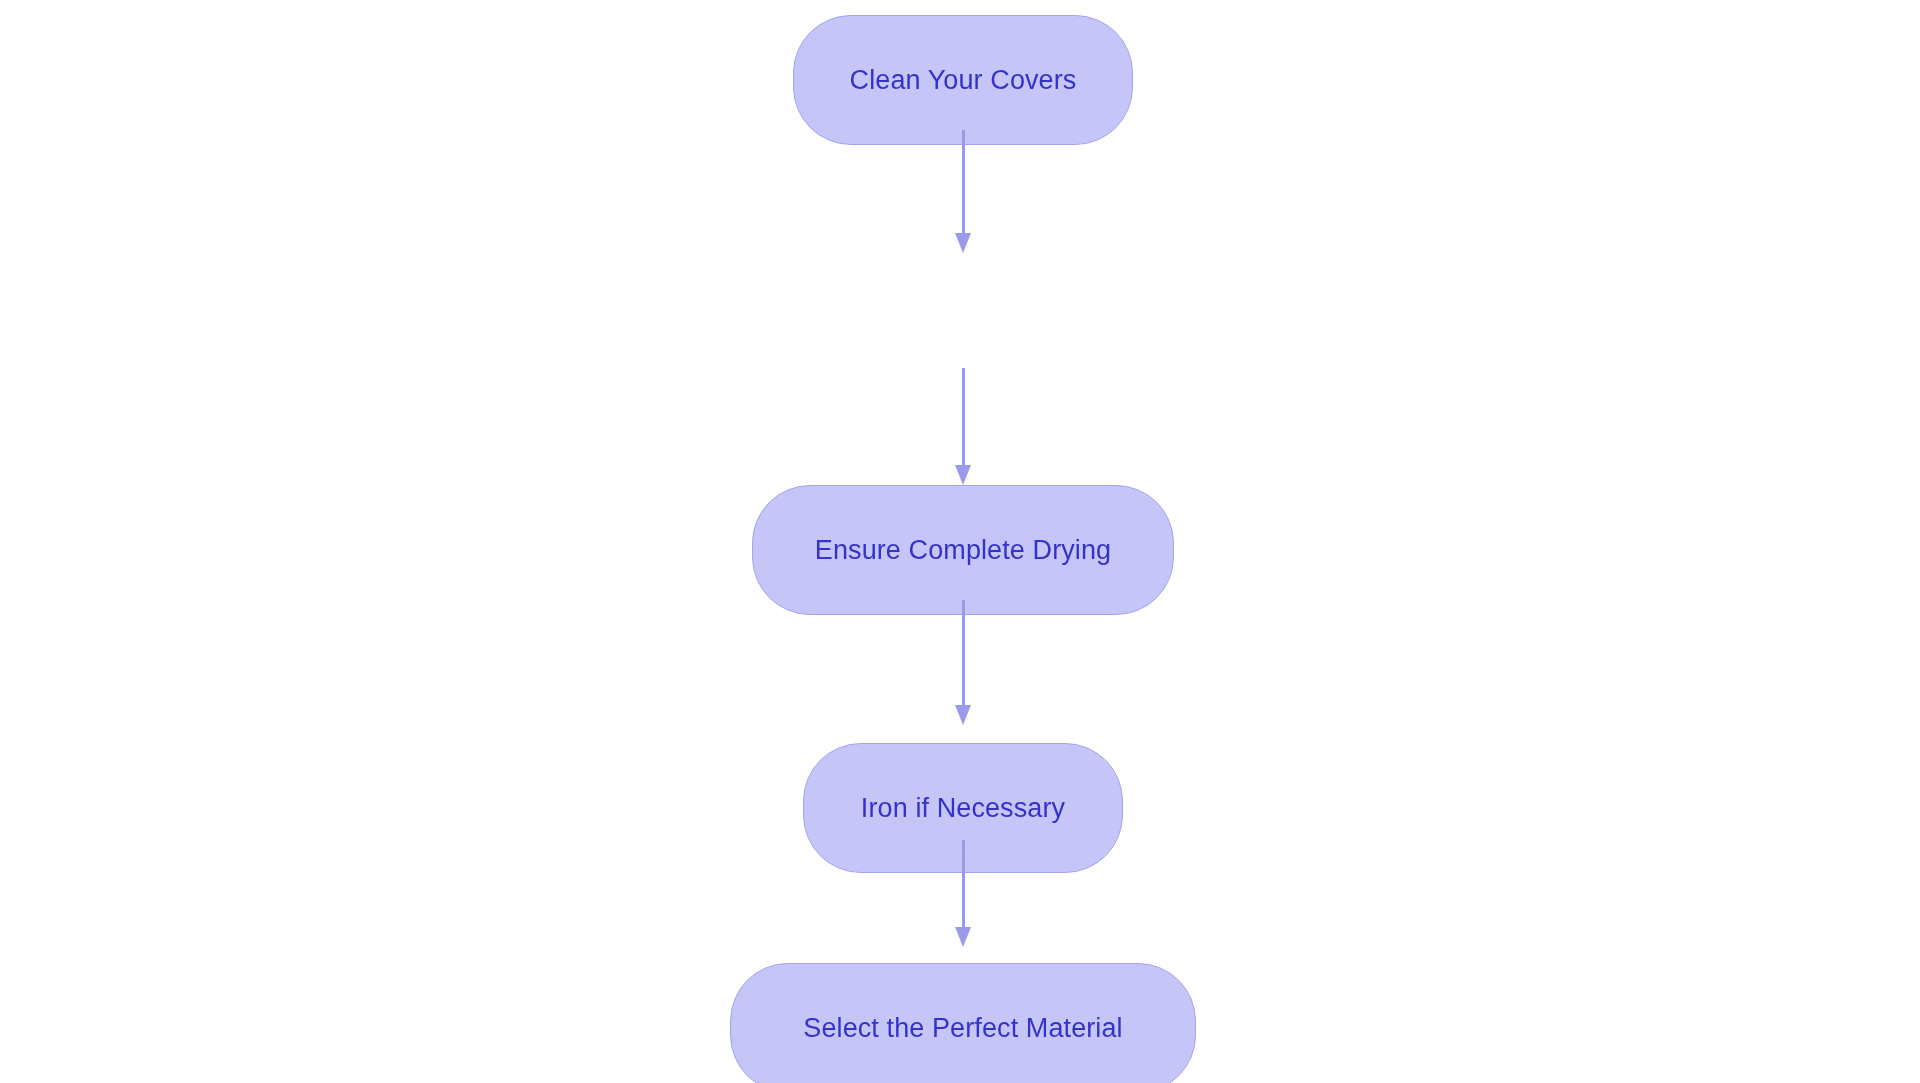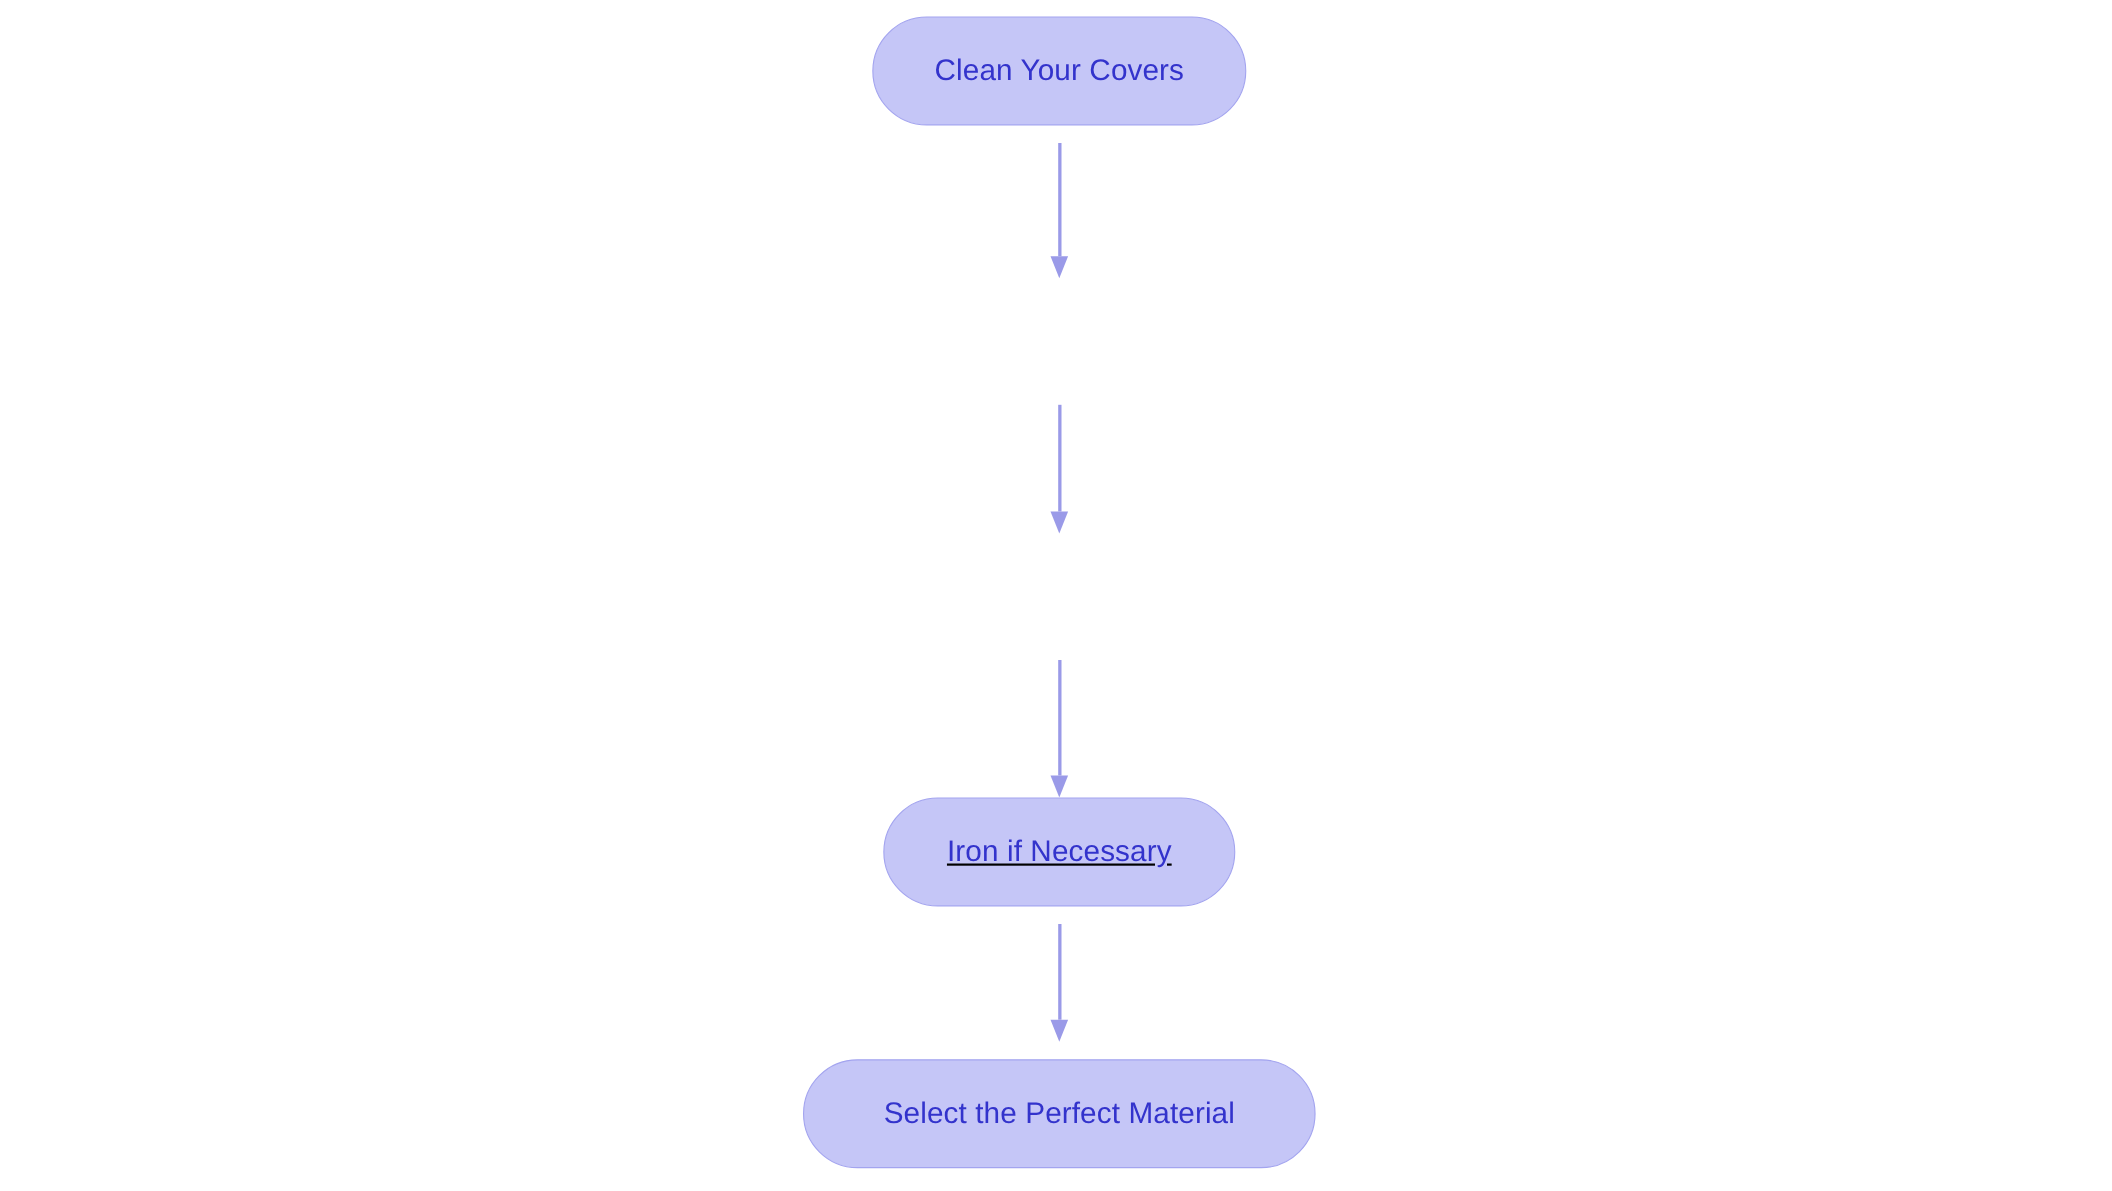--- a/index.html
+++ b/index.html
@@ -27,21 +27,21 @@
     left: 0;
     top: 0;
     width: 1920px;
     height: 1083px;
   }
 
   
   .node {
     position: absolute;
     box-sizing: border-box;
-    height: 99px;
+    height: 130px;
     background: #c5c6f7;
     border: 1.6px solid #a3a4ef;
     border-radius: 58px;
     display: flex;
     align-items: center;
     justify-content: center;
     text-align: center;
     white-space: nowrap;
   }
   .node-label {
@@ -49,21 +49,21 @@
     font-size: 27px;
     font-weight: 400;
     letter-spacing: 0.1px;
     line-height: 1;
     font-family: "Liberation Sans", "DejaVu Sans", sans-serif;
   }
 
   .node-1 { top: 15px;  left: 793px; width: 340px; }
   .node-2 { top: 253px; left: 796px; width: 334px; }
   .node-3 { top: 485px; left: 752px; width: 422px; }
-  .node-4 { top: 725px; left: 803px; width: 320px; text-decoration: underline; }
+  .node-4 { top: 743px; left: 803px; width: 320px; }
   .node-5 { top: 947px; left: 730px; width: 466px; margin-top: 16px; }
 
   
   .connector {
     position: absolute;
     left: 955px;
     width: 16px;
   }
   .connector .conn-line {
     position: absolute;
@@ -112,20 +112,23 @@
       <div class="conn-line"></div>
       <div class="conn-head"></div>
     </div>
 
 
     <div class="connector conn-2">
       <div class="conn-line"></div>
       <div class="conn-head"></div>
     </div>
 
+    <div class="node node-3">
+      <span class="node-label">Ensure Complete Drying</span>
+    </div>
 
     <div class="connector conn-3">
       <div class="conn-line"></div>
       <div class="conn-head"></div>
     </div>
 
     <div class="node node-4">
       <span class="node-label">Iron if Necessary</span>
     </div>
 

